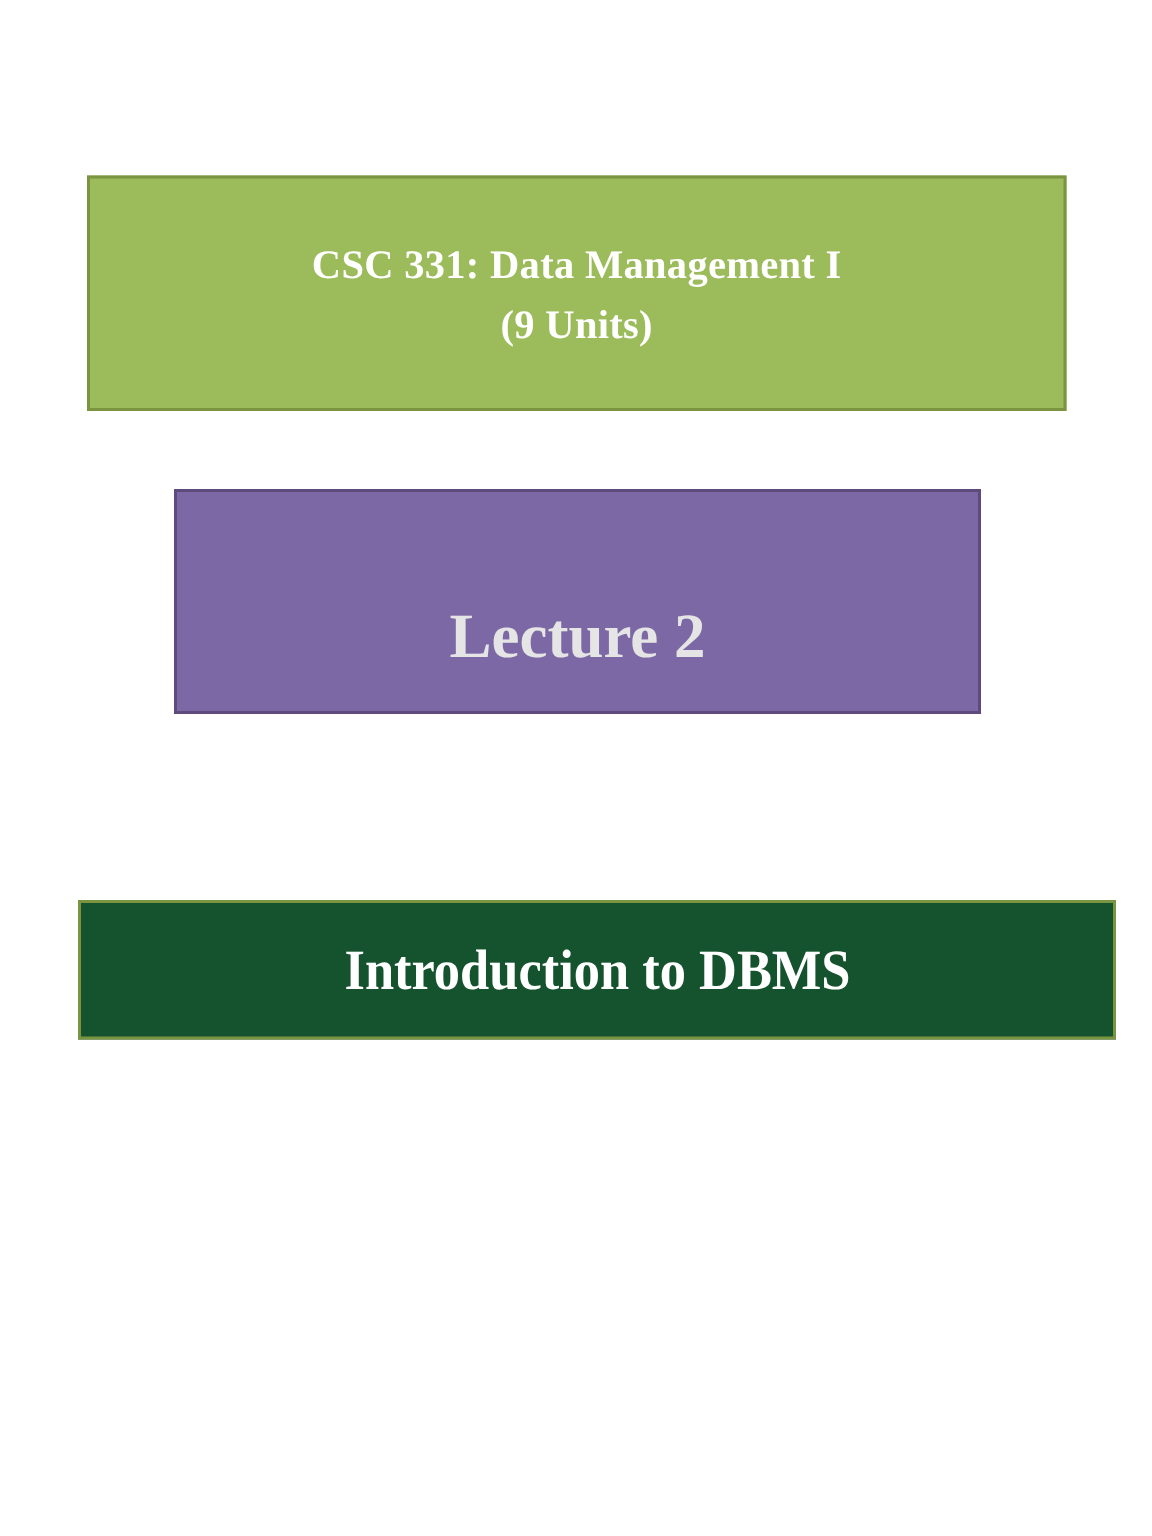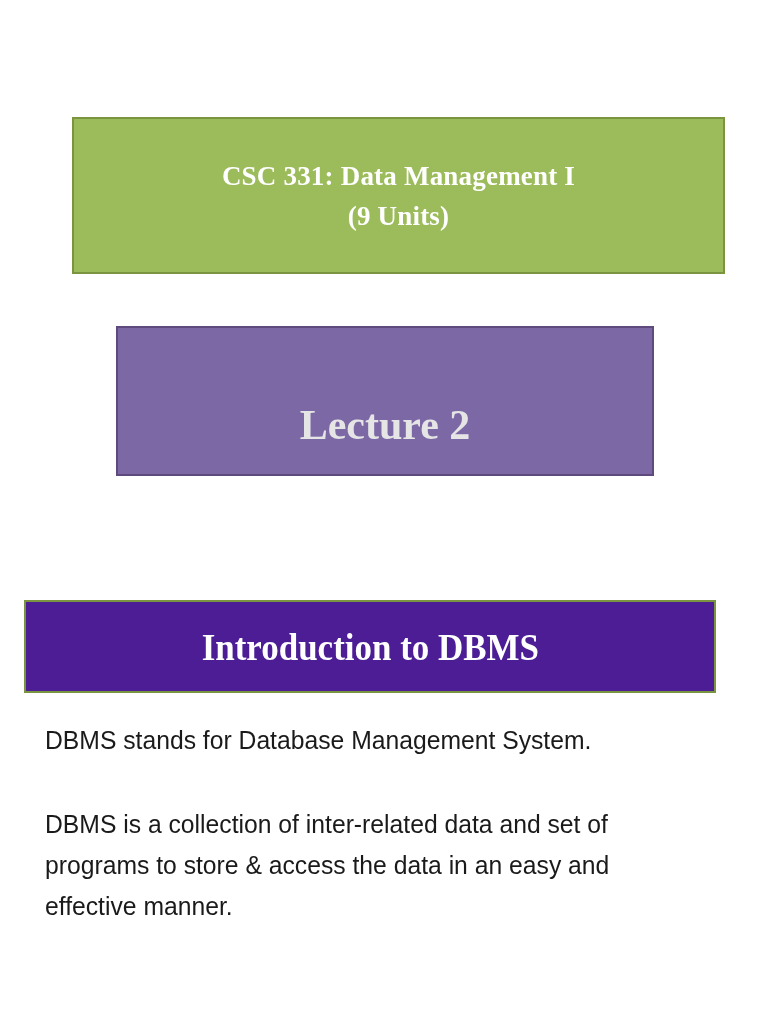--- a/index.html
+++ b/index.html
@@ -29,21 +29,20 @@
     top: 117px;
     width: 653px;
     height: 157px;
     box-sizing: border-box;
     background: #9cbb5b;
     border: 2px solid #7b9440;
     display: flex;
     flex-direction: column;
     align-items: center;
     justify-content: center;
-    margin-left: 14px;
   }
   .course-title-line {
     font-family: "Liberation Serif", "DejaVu Serif", serif;
     font-weight: bold;
     font-size: 27px;
     line-height: 40px;
     color: #ffffff;
     text-align: center;
     letter-spacing: 0.2px;
   }
@@ -68,26 +67,26 @@
     font-size: 42px;
     line-height: 46px;
     color: #e5e5e5;
     text-align: center;
     margin-bottom: 26px;
   }
 
   
   .section-banner {
     position: absolute;
-    left: 24px;
+    left: 52px;
     top: 600px;
     width: 692px;
     height: 93px;
     box-sizing: border-box;
-    background: #4c1d95;
+    background: #14532d;
     border: 2px solid #7b9440;
     display: flex;
     align-items: center;
     justify-content: center;
   }
   .section-banner-label {
     font-family: "Liberation Serif", "DejaVu Serif", serif;
     font-weight: bold;
     font-size: 38px;
     line-height: 44px;
@@ -129,18 +128,14 @@
   </div>
 
   <div class="lecture-box">
     <div class="lecture-label">Lecture 2</div>
   </div>
 
   <div class="section-banner">
     <div class="section-banner-label">Introduction to DBMS</div>
   </div>
 
-  <div class="body-copy">
-    <p class="body-paragraph">DBMS stands for Database Management System.</p>
-    <p class="body-paragraph second">DBMS is a collection of inter-related data and set of programs to store &amp; access the data in an easy and effective manner.</p>
-  </div>
 
 </div>
 
 </body></html>

